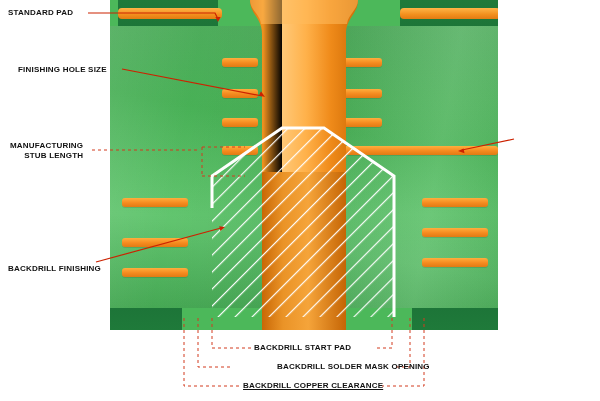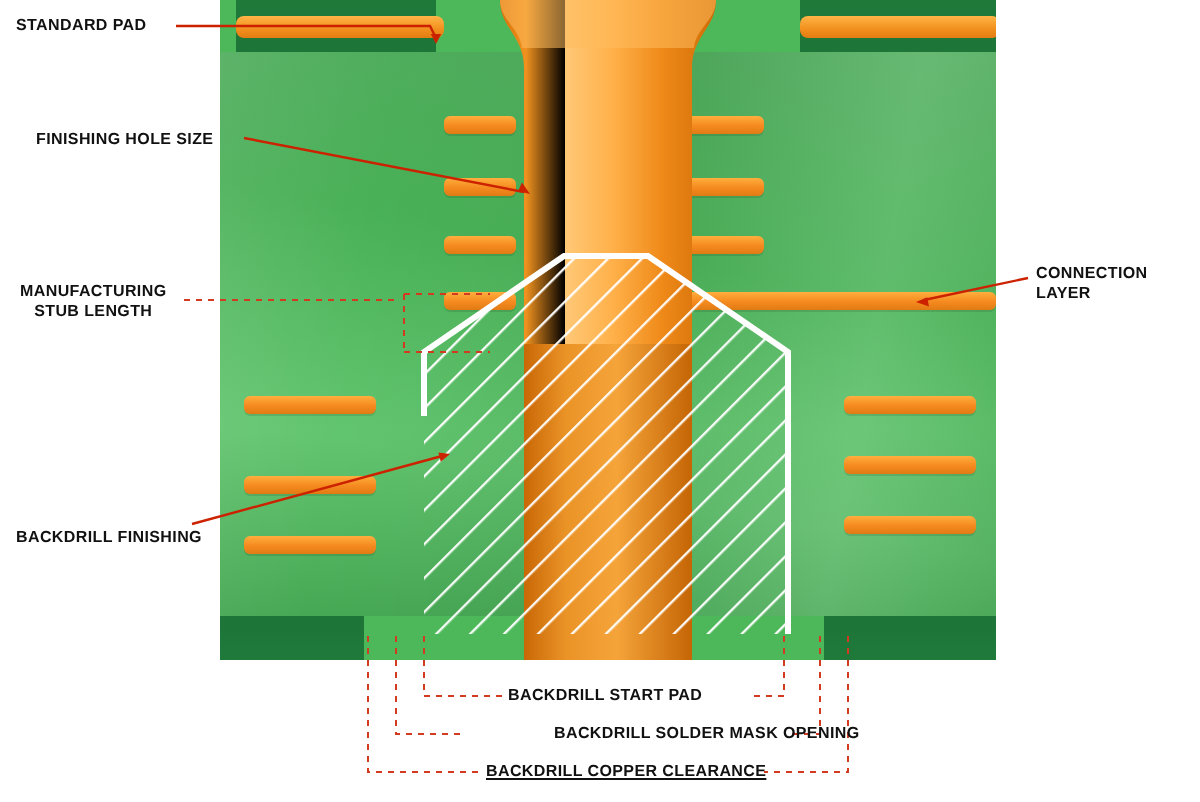--- a/index.html
+++ b/index.html
@@ -177,26 +177,25 @@
 
     <path d="M198,318 L198,367 L233,367 M410,318 L410,367 L396,367" fill="none" stroke="#d23b1f" stroke-width="1" stroke-dasharray="3,3"></path>
 
     <path d="M184,318 L184,386 L240,386 M424,318 L424,386 L382,386" fill="none" stroke="#d23b1f" stroke-width="1" stroke-dasharray="3,3"></path>
   </svg>
 
   <div class="label" style="left:8px;top:8px;">STANDARD PAD</div>
 
   <div class="label" style="left:18px;top:65px;">FINISHING HOLE SIZE</div>
 
-  <div class="label" style="left:10px;top:141px;text-align:center;">MANUFACTURING
+  <div class="label" style="left:10px;top:141px;text-align:right;">MANUFACTURING
 STUB LENGTH</div>
 
   <div class="label" style="left:8px;top:264px;">BACKDRILL FINISHING</div>
 
-  <div class="label" style="left:518px;top:132px;">CONNECTION LAYER</div>
 
   <div class="label" style="left:254px;top:343px;">BACKDRILL START PAD</div>
 
   <div class="label" style="left:236px;top:362px;margin-left:41px;">BACKDRILL SOLDER MASK OPENING</div>
 
   <div class="label" style="left:243px;top:381px;text-decoration:underline;">BACKDRILL COPPER CLEARANCE</div>
 
 </div>
 
 </body></html>

